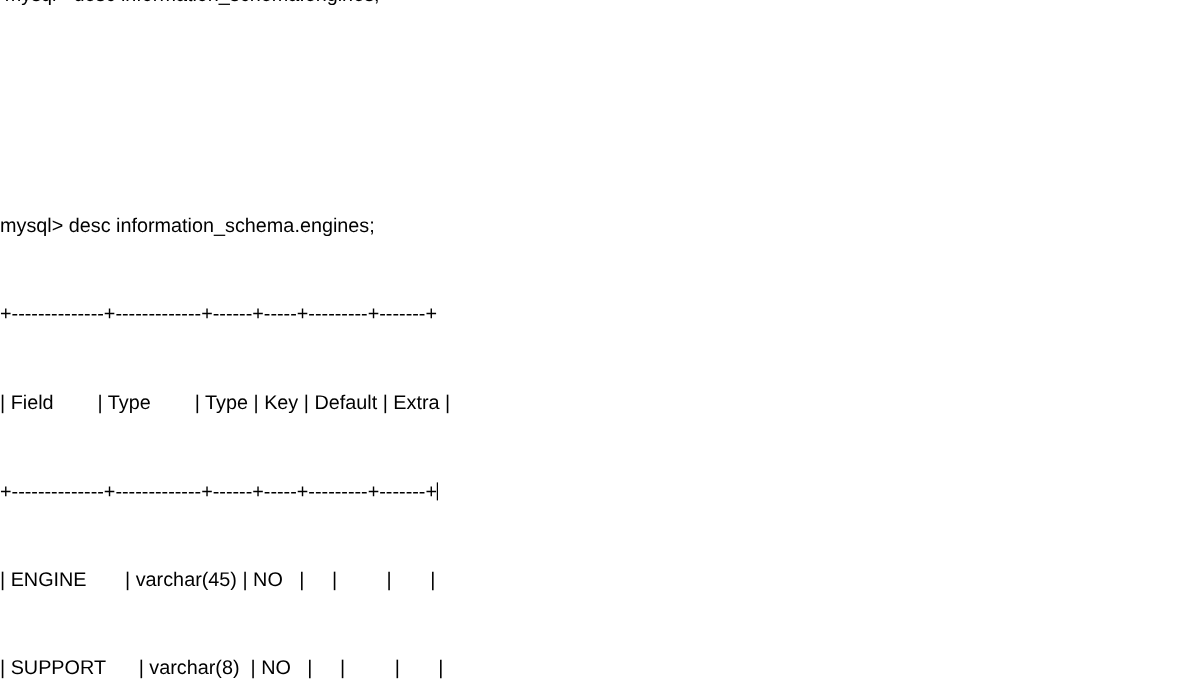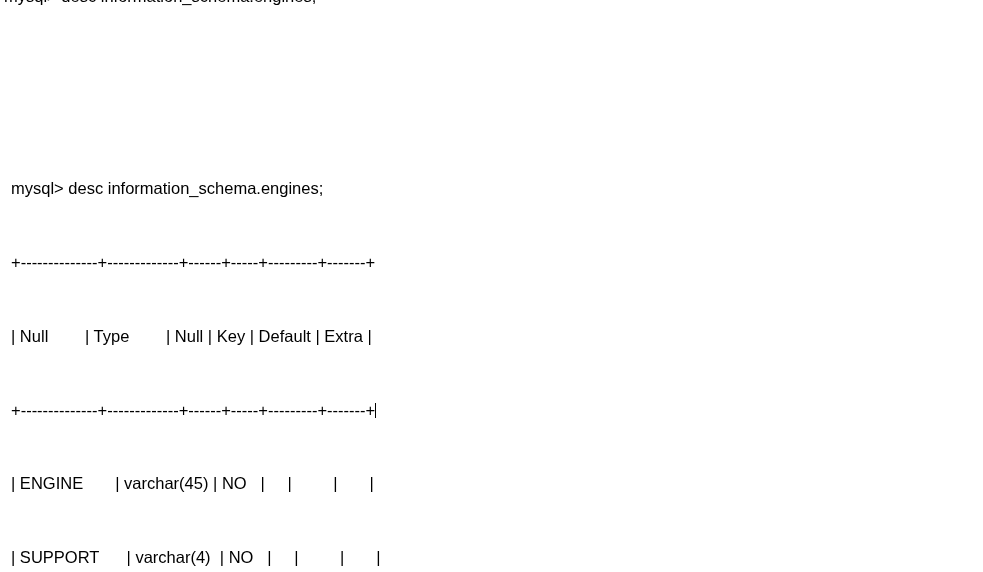--- a/index.html
+++ b/index.html
@@ -15,21 +15,21 @@
   }
   #terminal {
     position: relative;
     width: 983px;
     height: 572px;
     background: #ffffff;
     color: #000000;
     font-family: "Liberation Sans", sans-serif;
     font-size: 16.5px;
     line-height: 24.6px;
-    padding: 0 0 0 11px;
+    padding: 0 0 0 0;
     box-sizing: border-box;
     white-space: pre;
     letter-spacing: 0px;
   }
   .line {
     white-space: pre;
     height: 24.6px;
     overflow: visible;
   }
   .clipped-top {
@@ -57,24 +57,24 @@
 </head>
 <body>
 
 <div id="terminal">
 
   <div class="clipped-top">mysql&gt; desc information_schema.engines;</div>
 
   <div class="body-lines">
     <div class="line">mysql&gt; desc information_schema.engines;</div>
     <div class="line">+--------------+-------------+------+-----+---------+-------+</div>
-    <div class="line">| Null        | Type        | Null | Key | Default | Extra |</div>
+    <div class="line">| Field        | Type        | Type | Key | Default | Extra |</div>
     <div class="line"><span>+--------------+-------------+------+-----+---------+-------+</span><span class="cursorbar"></span></div>
     <div class="line">| ENGINE       | varchar(45) | NO   |     |         |       |</div>
-    <div class="line">| SUPPORT      | varchar(4)  | NO   |     |         |       |</div>
+    <div class="line">| SUPPORT      | varchar(8)  | NO   |     |         |       |</div>
     
     
     
     
     
     
     
     
     
     

